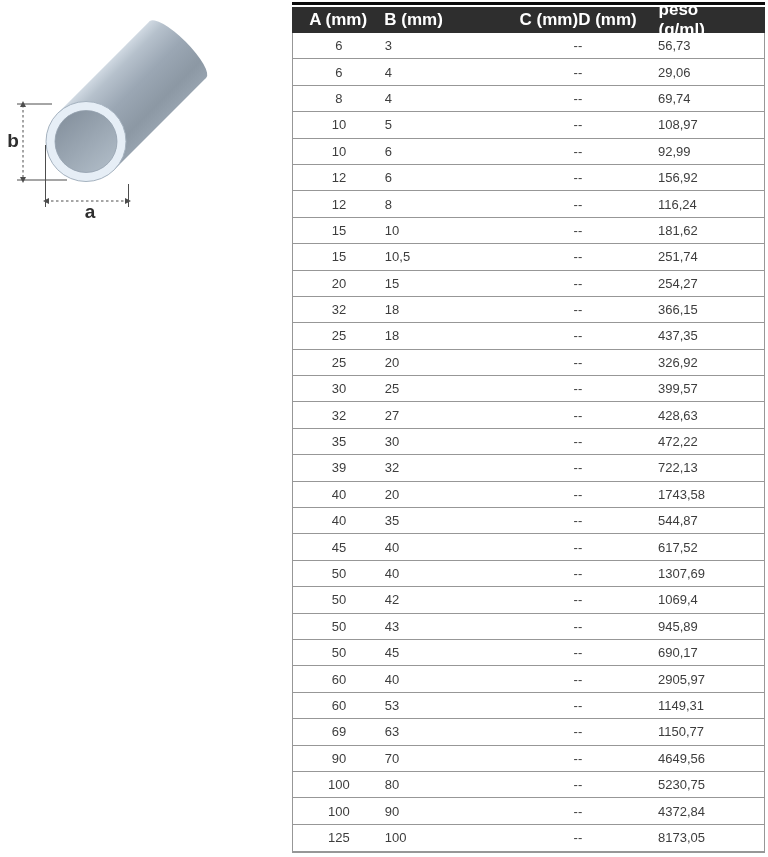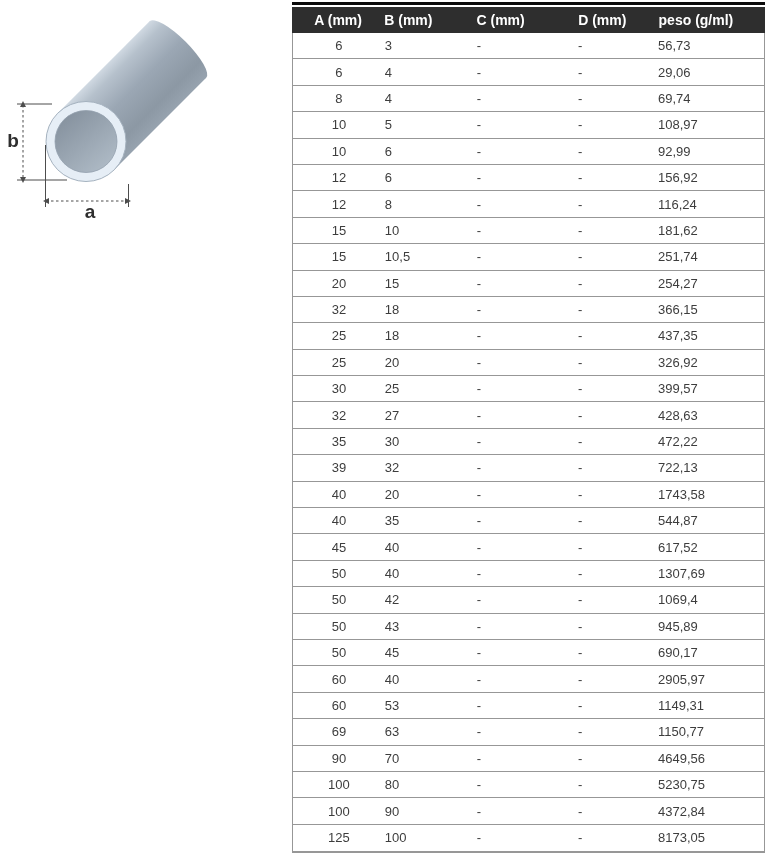--- a/index.html
+++ b/index.html
@@ -23,42 +23,42 @@
     width:473px;
   }
   .top-bar { height:3px; background:#0a0a0a; }
   .top-gap { height:2px; background:#ffffff; }
   .thead {
     display:flex; align-items:center;
     height:26px;
     background:#2e2e2e;
     color:#ffffff;
     font-weight:bold;
-    font-size:14px;
+    font-size:17px;
   }
   .tbody {
     border-left:1px solid #979797;
     border-right:1px solid #979797;
     border-bottom:2px solid #979797;
     box-sizing:border-box;
   }
   .tr {
     display:flex; align-items:center;
     height:26.4px;
     box-sizing:border-box;
     border-bottom:1px solid #979797;
     font-size:13px;
     color:#3d3d3d;
     background:#ffffff;
   }
   .tr:last-child { border-bottom:none; }
   .td, .th { box-sizing:border-box; }
   .col-a    { width:19.5%; text-align:center; }
   .col-b    { width:19.5%; text-align:left; }
-  .col-c    { width:21.5%; text-align:left; }
+  .col-c    { width:21.5%; text-align:right; }
   .col-d    { width:17%;   text-align:left; }
   .col-peso { width:22.5%; padding-right:16px; }
 </style>
 </head>
 <body>
 
 <div class="canvas">
 
   <svg class="diagram" viewBox="0 0 290 240">
     <defs>

